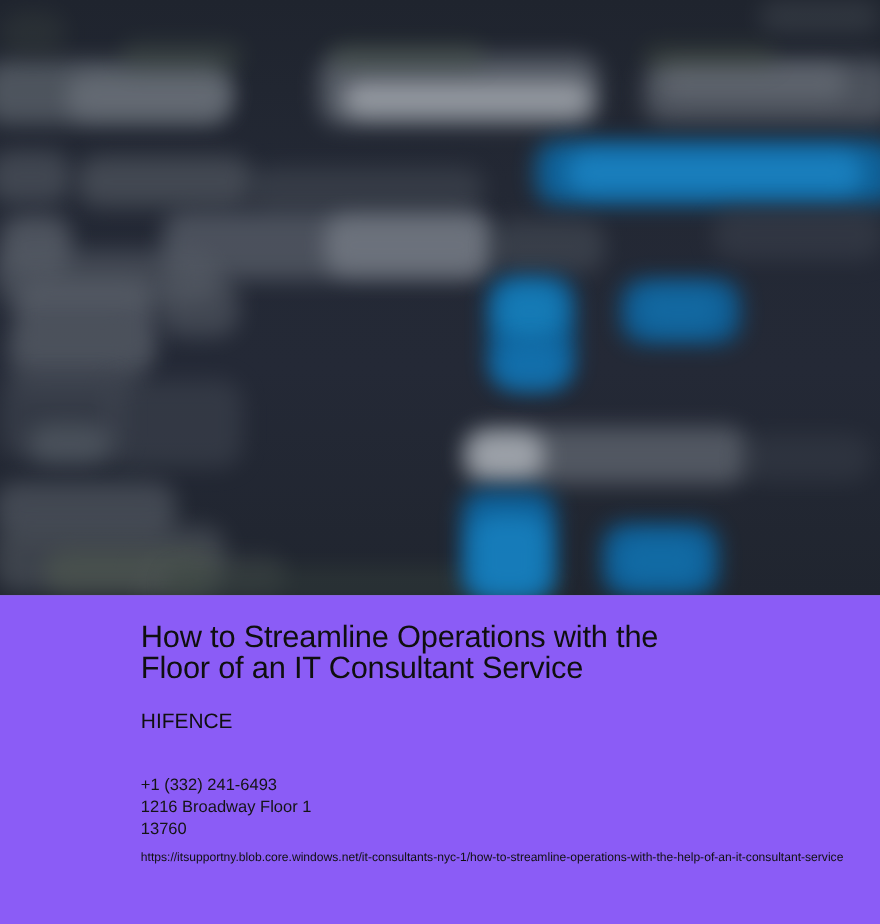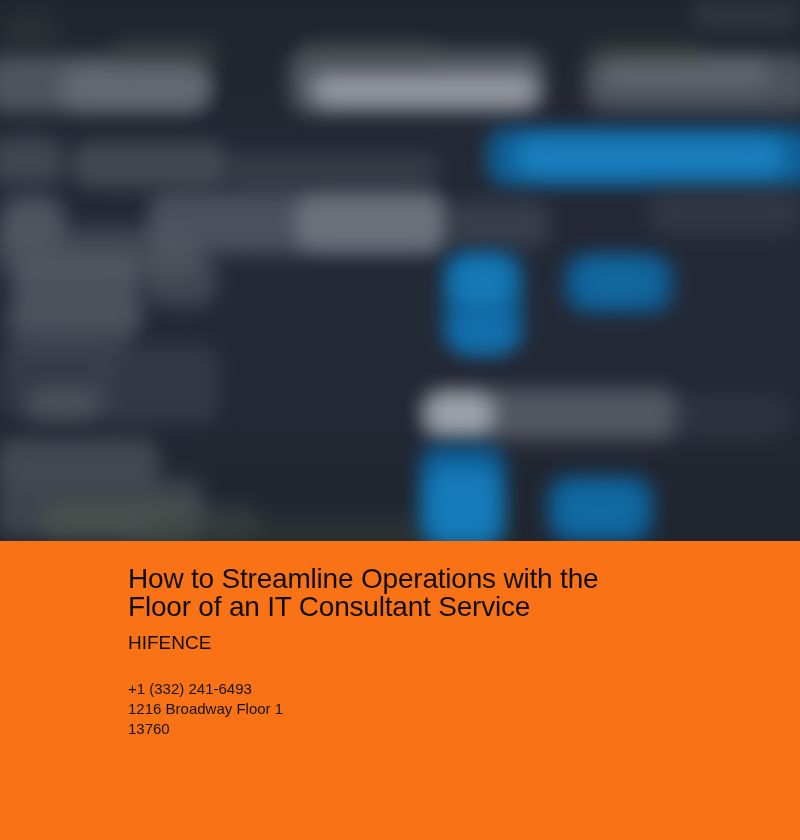--- a/index.html
+++ b/index.html
@@ -24,40 +24,40 @@
     position: absolute;
     border-radius: 20px;
     filter: blur(10px);
   }
 
   
   .card {
     box-sizing: border-box;
     width: 800px;
     height: 299px;
-    background: #f97316;
+    background: #8b5cf6;
     padding: 24px 28px 0 128px;
   }
   .title {
     margin: 0;
     font-size: 28px;
     line-height: 28px;
     font-weight: 400;
     letter-spacing: -0.2px;
     color: #0f0f0f;
   }
   .publisher {
-    margin-top: 11px;
+    margin-top: 25px;
     font-size: 19px;
     line-height: 22px;
     font-weight: 400;
     color: #0f0f0f;
   }
   .contact {
-    margin-top: 25px;
+    margin-top: 36px;
     font-size: 15px;
     line-height: 20px;
   }
   .source-url {
     margin-top: 6px;
     font-size: 11px;
     line-height: 21px;
     color: #101010;
   }
 </style>
@@ -120,14 +120,15 @@
 
   <div class="publisher">HIFENCE</div>
 
   <div class="contact">
     <div>+1 (332) 241-6493</div>
     <div>1216 Broadway Floor 1</div>
     <div>13760</div>
   </div>
 
   <div class="source-url">
+    <div>https://itsupportny.blob.core.windows.net/it-consultants-nyc-1/how-to-streamline-operations-with-the-help-of-an-it-consultant-service</div>
   </div>
 </div>
 
 </body></html>

